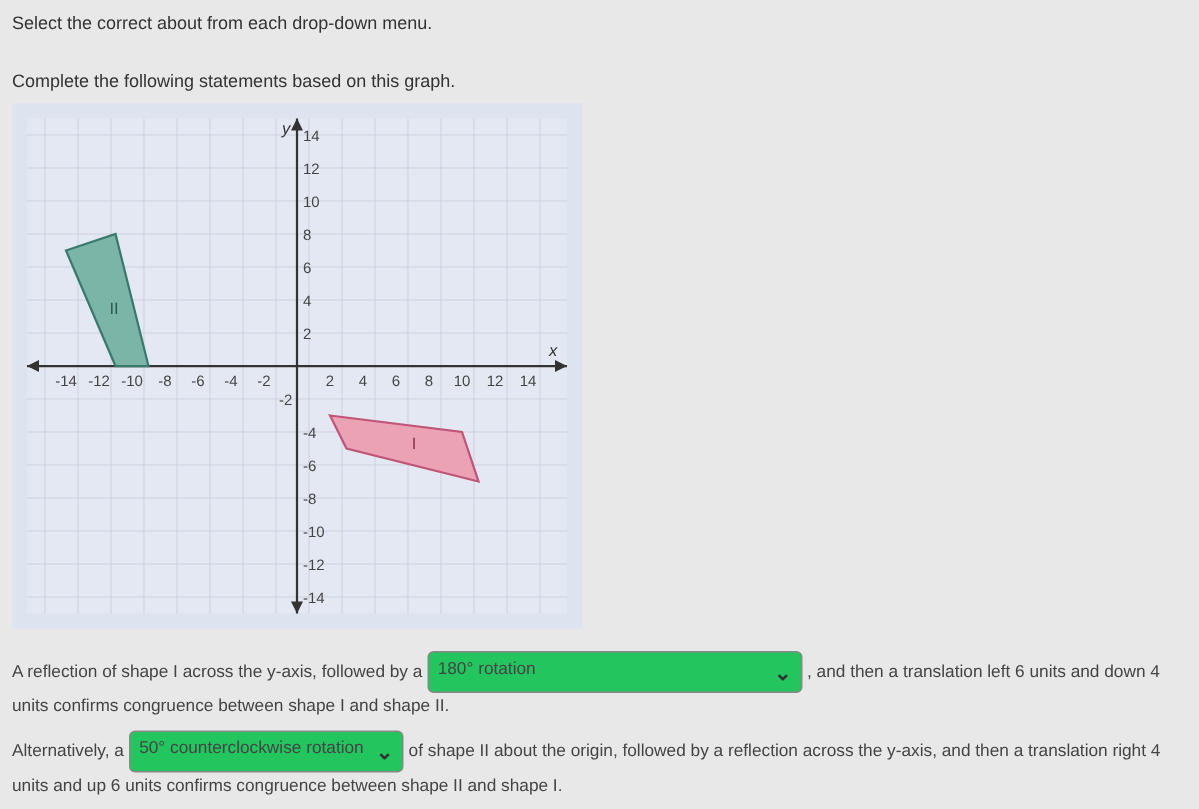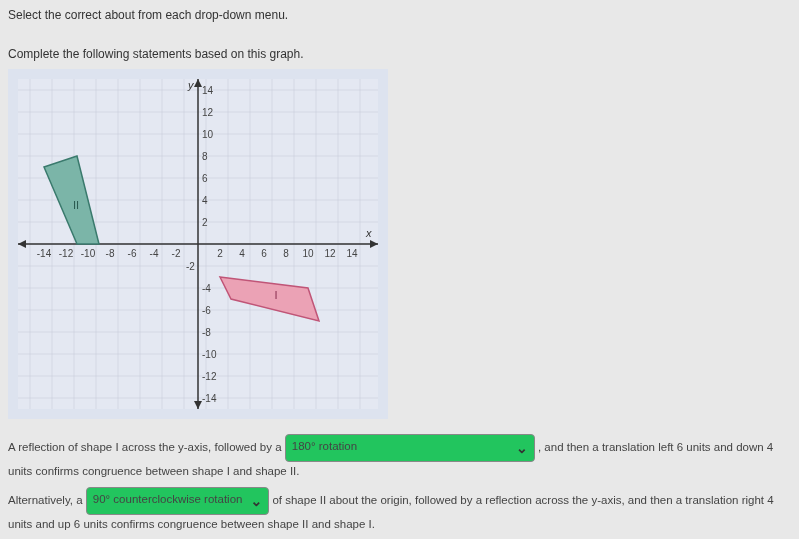--- a/index.html
+++ b/index.html
@@ -151,18 +151,18 @@
     <span>A reflection of shape I across the y-axis, followed by a </span>
     <span class="dropdown wide">
       <span class="dropdown-text">180° rotation</span>
       <span class="chevron">⌄</span>
     </span>
     <span>, and then a translation left 6 units and down 4 units confirms congruence between shape I and shape II.</span>
   </div>
   <div class="answer-row">
     <span>Alternatively, a </span>
     <span class="dropdown">
-      <span class="dropdown-text">90° counterclockwise rotation</span>
+      <span class="dropdown-text">50° counterclockwise rotation</span>
       <span class="chevron">⌄</span>
     </span>
     <span> of shape II about the origin, followed by a reflection across the y-axis, and then a translation right 4 units and up 6 units confirms congruence between shape II and shape I.</span>
   </div>
 </div>
 
 </body></html>

